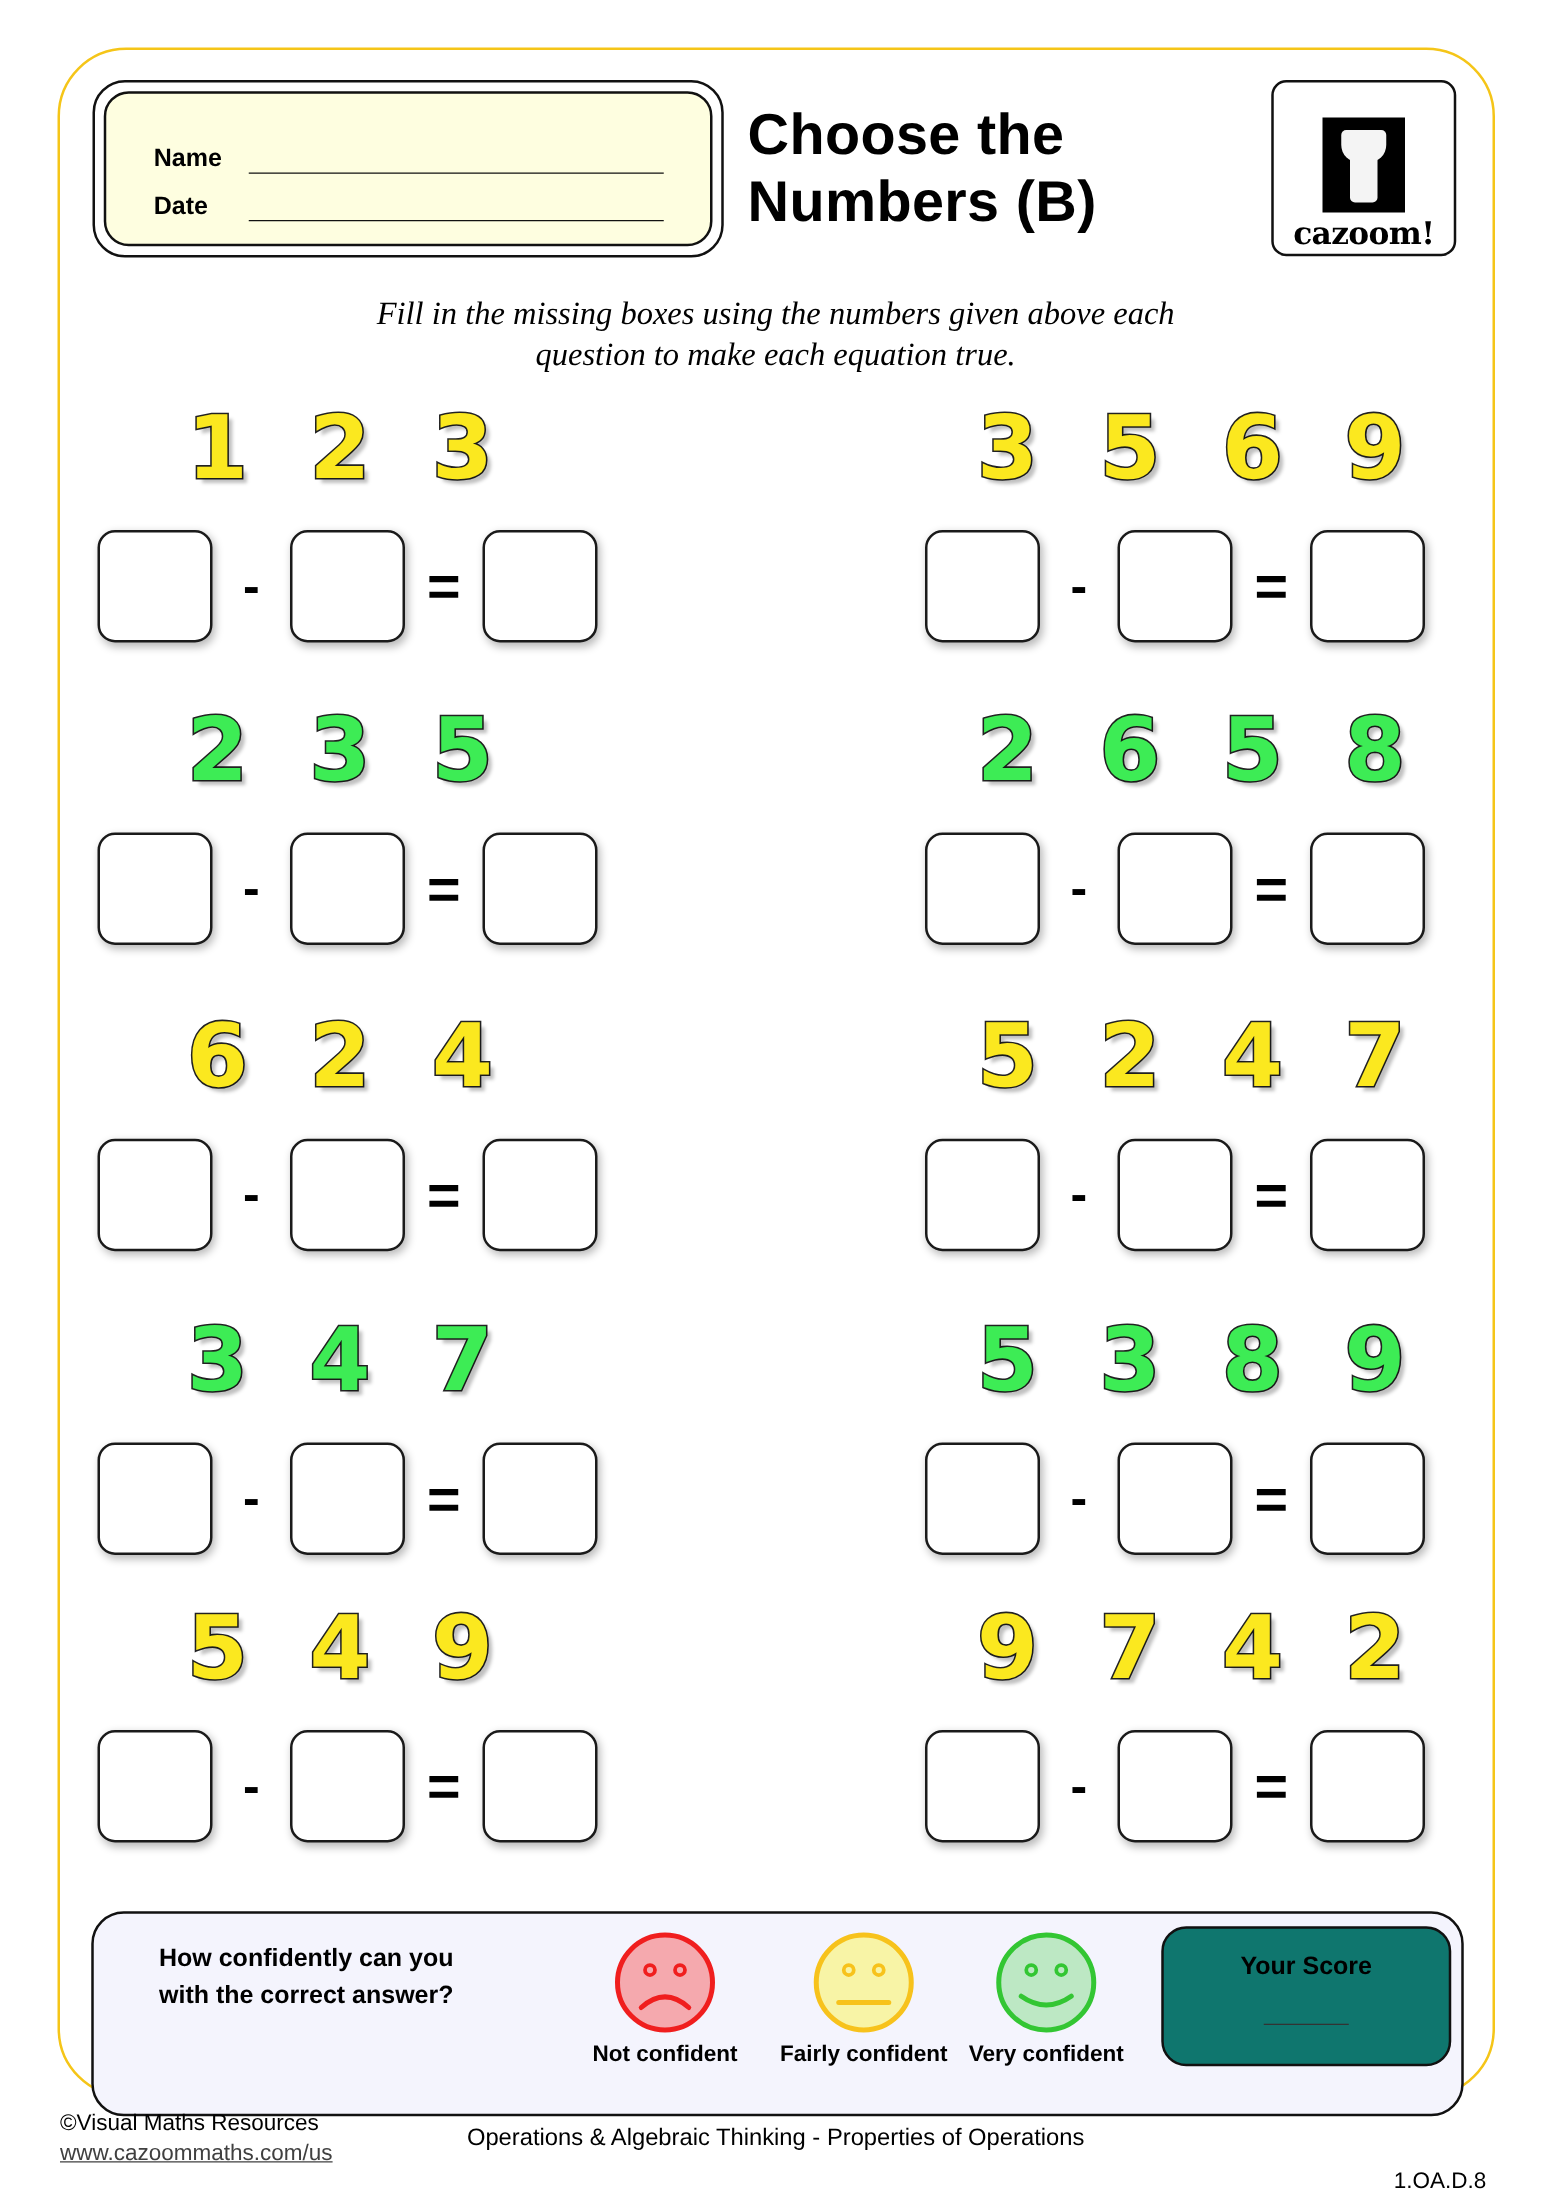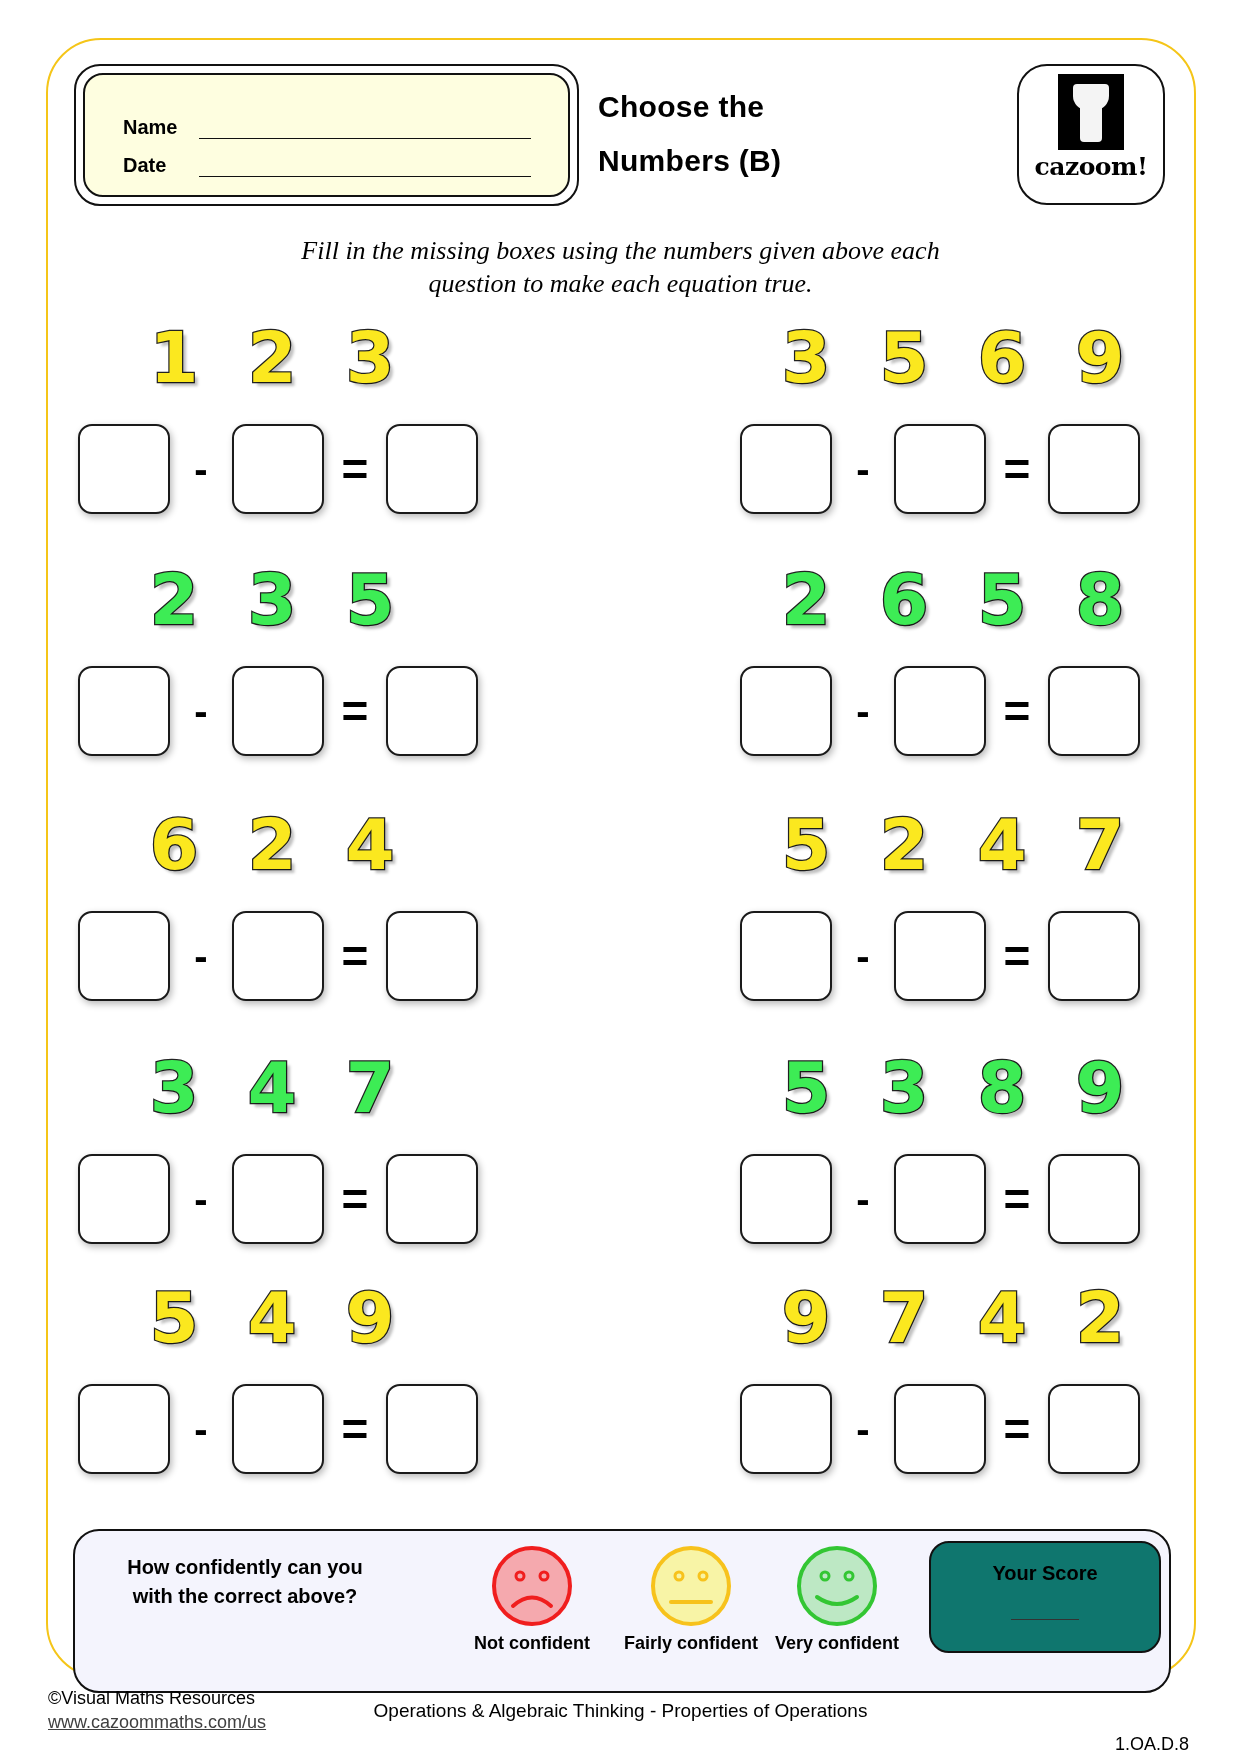--- a/index.html
+++ b/index.html
@@ -16,27 +16,27 @@
     border: 2.5px solid #111; border-radius: 26px; background: #fff; padding: 7px;
   }
   .name-box-inner {
     width: 100%; height: 100%; border: 2px solid #111; border-radius: 20px;
     background: #fefee0; padding: 26px 0 0 38px;
   }
   .field-row { display: flex; align-items: flex-end; height: 38px; }
   .field-label { font-weight: bold; font-size: 20px; width: 76px; }
   .field-line { width: 332px; border-bottom: 1.5px solid #111; height: 22px; }
   .title {
-    position: absolute; left: 598px; top: 80px; font-weight: bold; font-size: 30px;
+    position: absolute; left: 598px; top: 80px; font-weight: bold; font-size: 46px;
     line-height: 54px; letter-spacing: 0.3px;
   }
   .logo {
     position: absolute; left: 1017px; top: 64px; width: 148px; height: 141px;
-    border: 2.5px solid #111; border-radius: 30px; background: #fff;
-    display: flex; flex-direction: column; align-items: center; padding-top: 8px;
+    border: 2.5px solid #111; border-radius: 12px; background: #fff;
+    display: flex; flex-direction: column; align-items: center; padding-top: 28px;
   }
   .logo-img {
     width: 66px; height: 76px; background: #000; display: flex;
     justify-content: center; align-items: flex-start; padding-top: 10px;
   }
   .drum-top { width: 36px; height: 26px; background: #f4f4f4; border-radius: 4px 4px 14px 14px; }
   .drum-body { width: 22px; height: 34px; background: #f4f4f4; margin: -2px auto 0; border-radius: 0 0 4px 4px; }
   .logo-text {
     font-family: "DejaVu Serif", serif; font-weight: bold; font-size: 25px;
     margin-top: 2px; letter-spacing: -0.5px;
@@ -267,21 +267,21 @@
         <div class="ans-box"></div>
         <div class="op equals">=</div>
         <div class="ans-box"></div>
       </div>
     </div>
   </div>
 
 <div class="footer-panel">
   <div class="confidence-q">
     <div>How confidently can you</div>
-    <div>with the correct above?</div>
+    <div>with the correct answer?</div>
   </div>
 
   <div class="face-wrap" style="left:377px">
     <svg class="face" viewBox="0 0 82 82">
       <circle cx="41" cy="41" r="38" fill="#f5a9ae" stroke="#f01e1e" stroke-width="4"></circle>
       <circle cx="29" cy="31" r="4" fill="none" stroke="#f01e1e" stroke-width="3"></circle>
       <circle cx="53" cy="31" r="4" fill="none" stroke="#f01e1e" stroke-width="3"></circle>
       <path d="M22 61 Q41 44 60 61" fill="none" stroke="#f01e1e" stroke-width="4" stroke-linecap="round"></path>
     </svg>
     <div class="face-label">Not confident</div>

